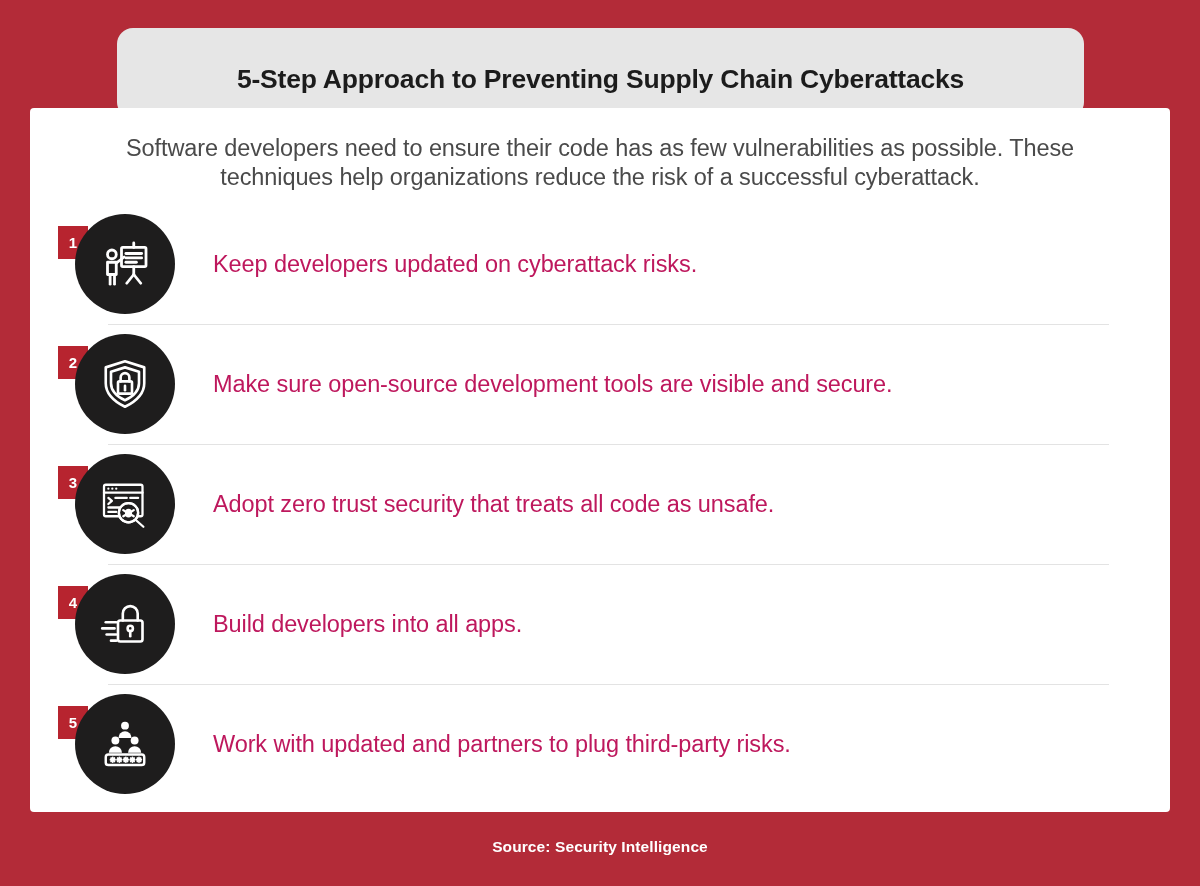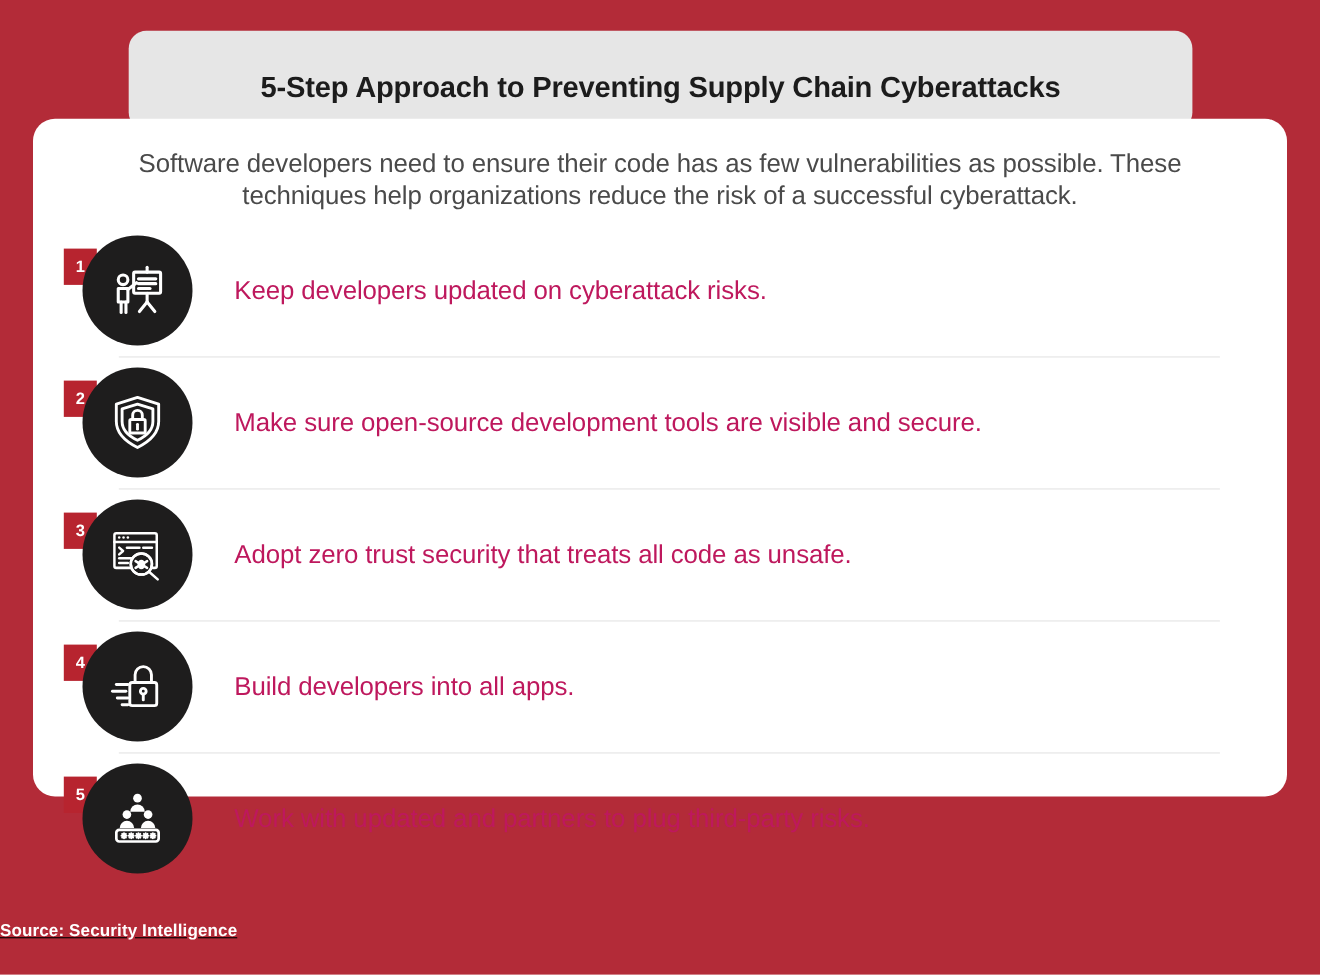--- a/index.html
+++ b/index.html
@@ -40,23 +40,23 @@
     text-align: center;
     white-space: nowrap;
   }
 
   
   .card {
     position: absolute;
     left: 30px;
     top: 108px;
     width: 1140px;
-    height: 616px;
+    height: 704px;
     background: #ffffff;
-    border-radius: 20px;
+    border-radius: 4px;
     z-index: 2;
     padding: 26px 45px 0 45px;
   }
 
   .intro {
     font-size: 23.5px;
     line-height: 29px;
     color: #4a4a4a;
     text-align: center;
     padding: 0 20px;
@@ -134,23 +134,22 @@
     color: #be185d;
     letter-spacing: -0.1px;
   }
 
   
   .footer {
     position: absolute;
     left: 0;
     top: 838px;
     width: 1200px;
-    text-align: left;
+    text-align: center;
     z-index: 1;
-    text-decoration: underline;
   }
 
   .footer-text {
     font-size: 15.5px;
     font-weight: bold;
     color: #ffffff;
     letter-spacing: 0.1px;
   }
 </style>
 </head>

